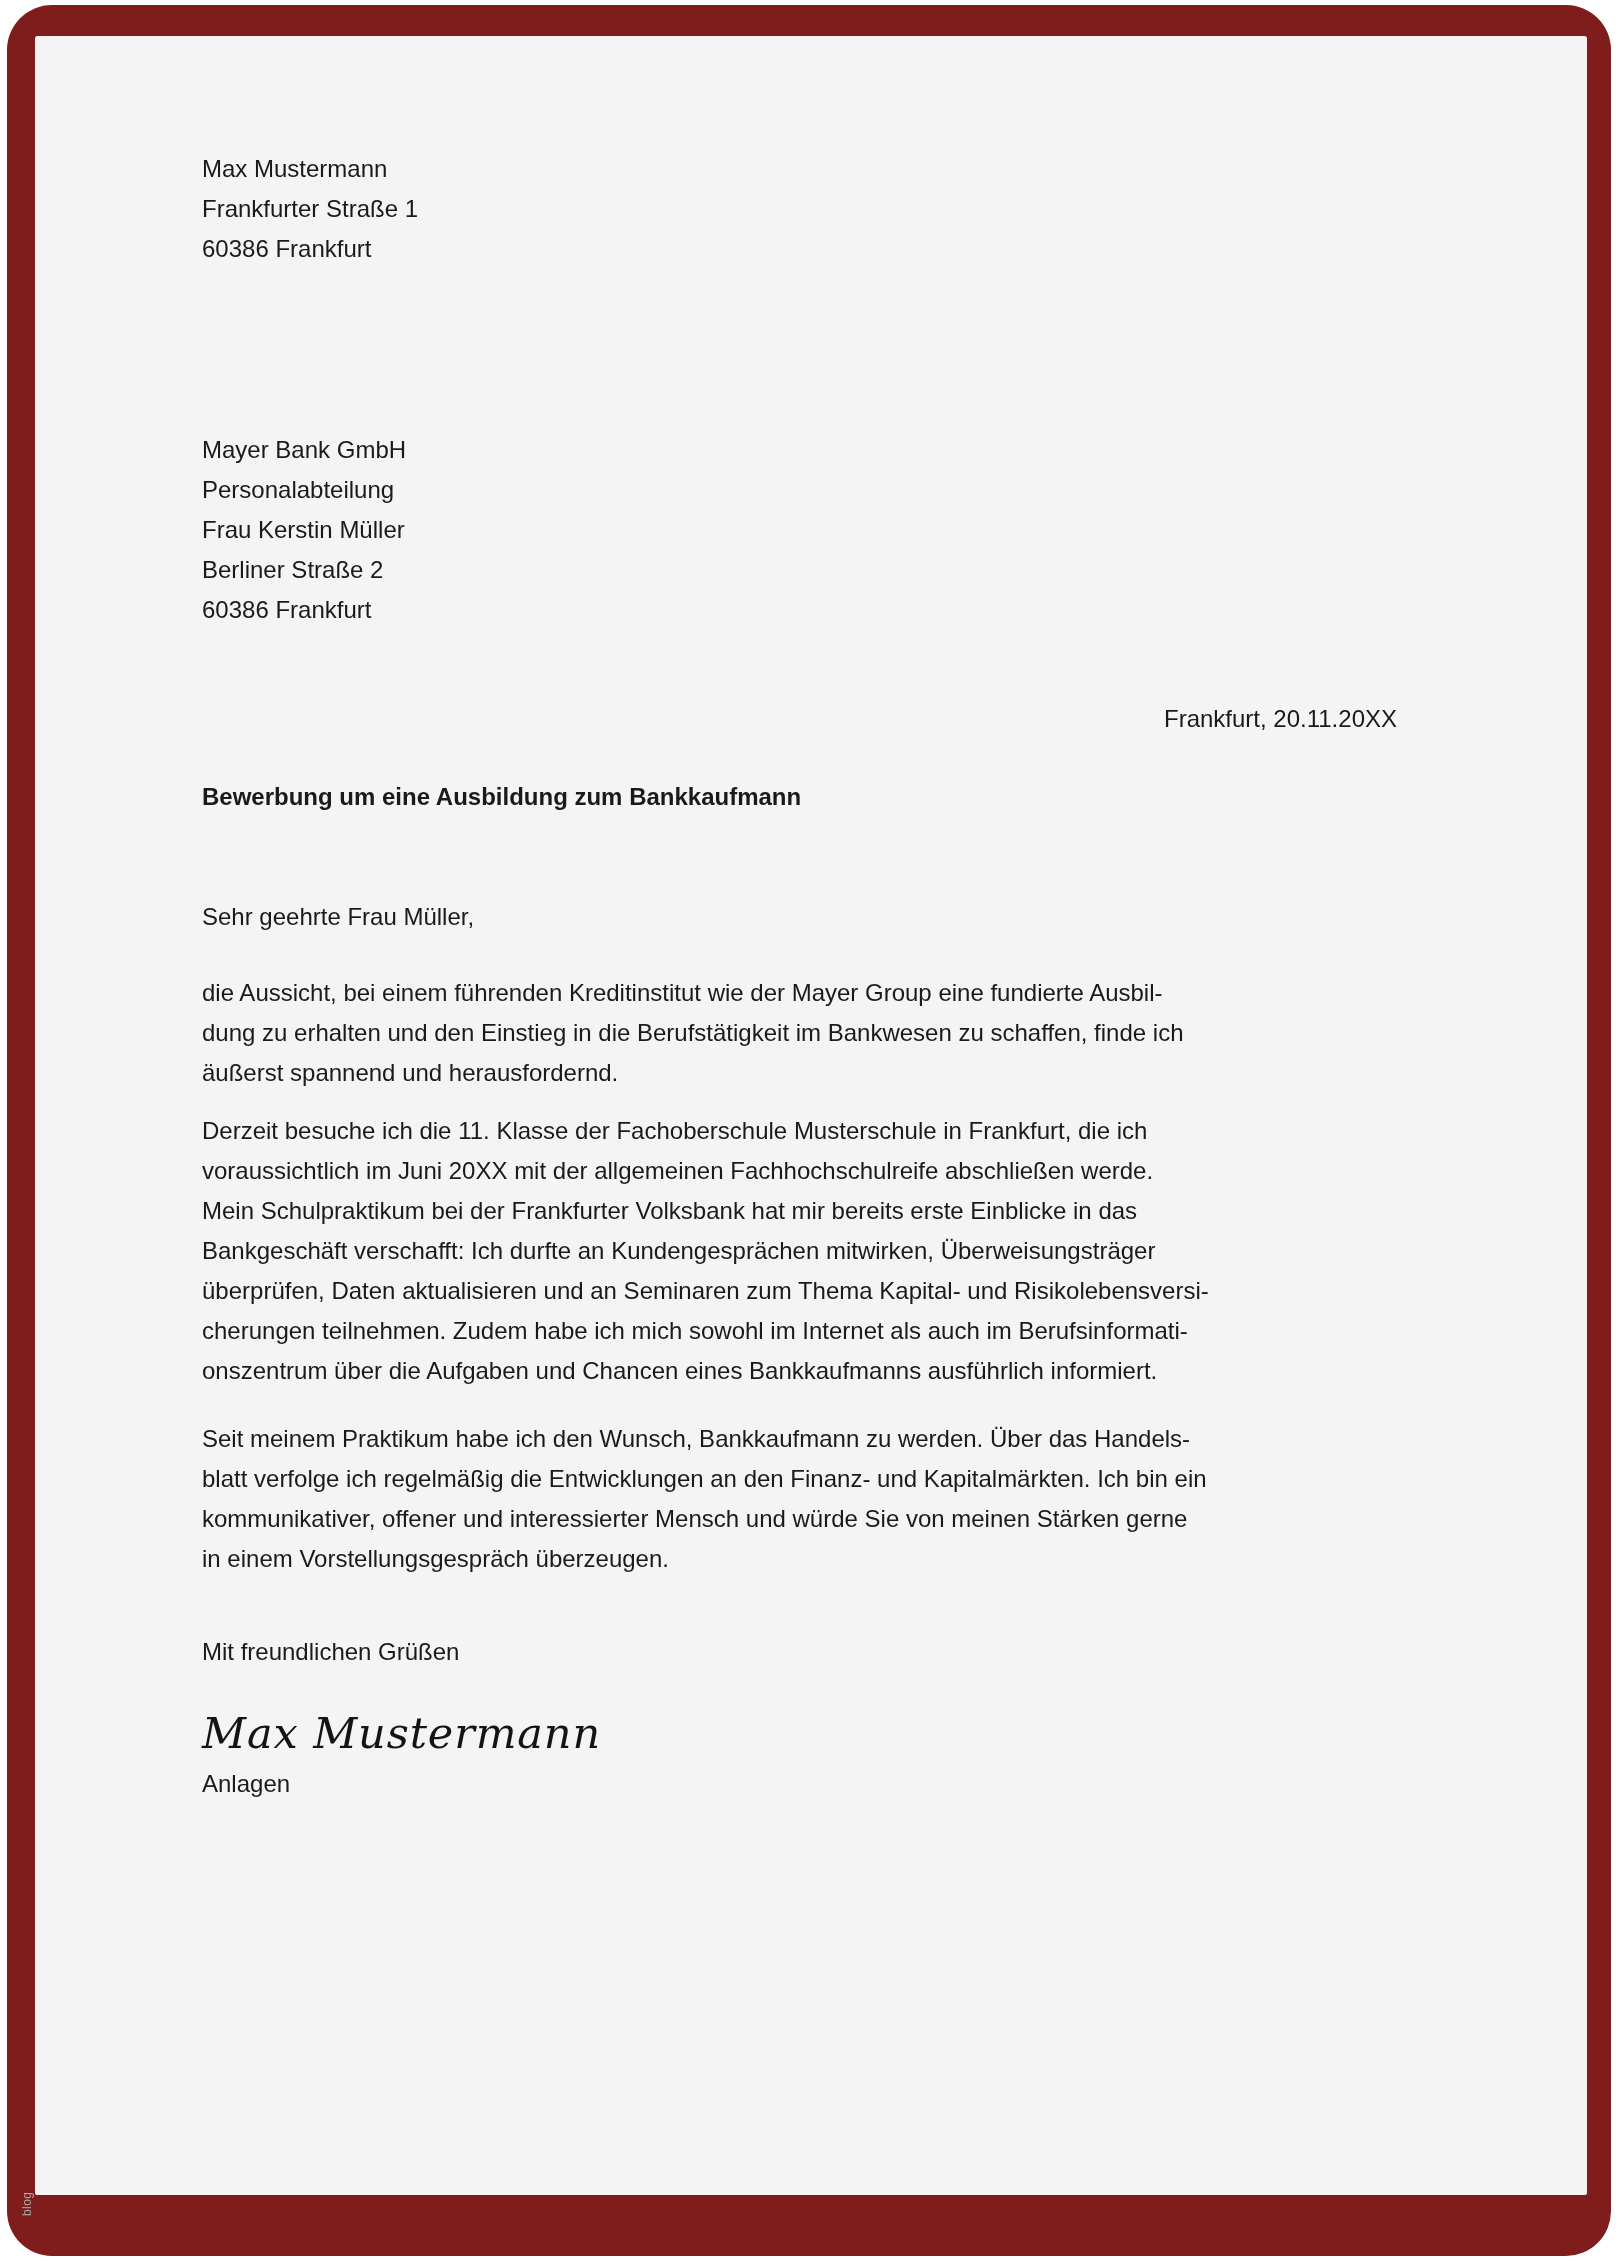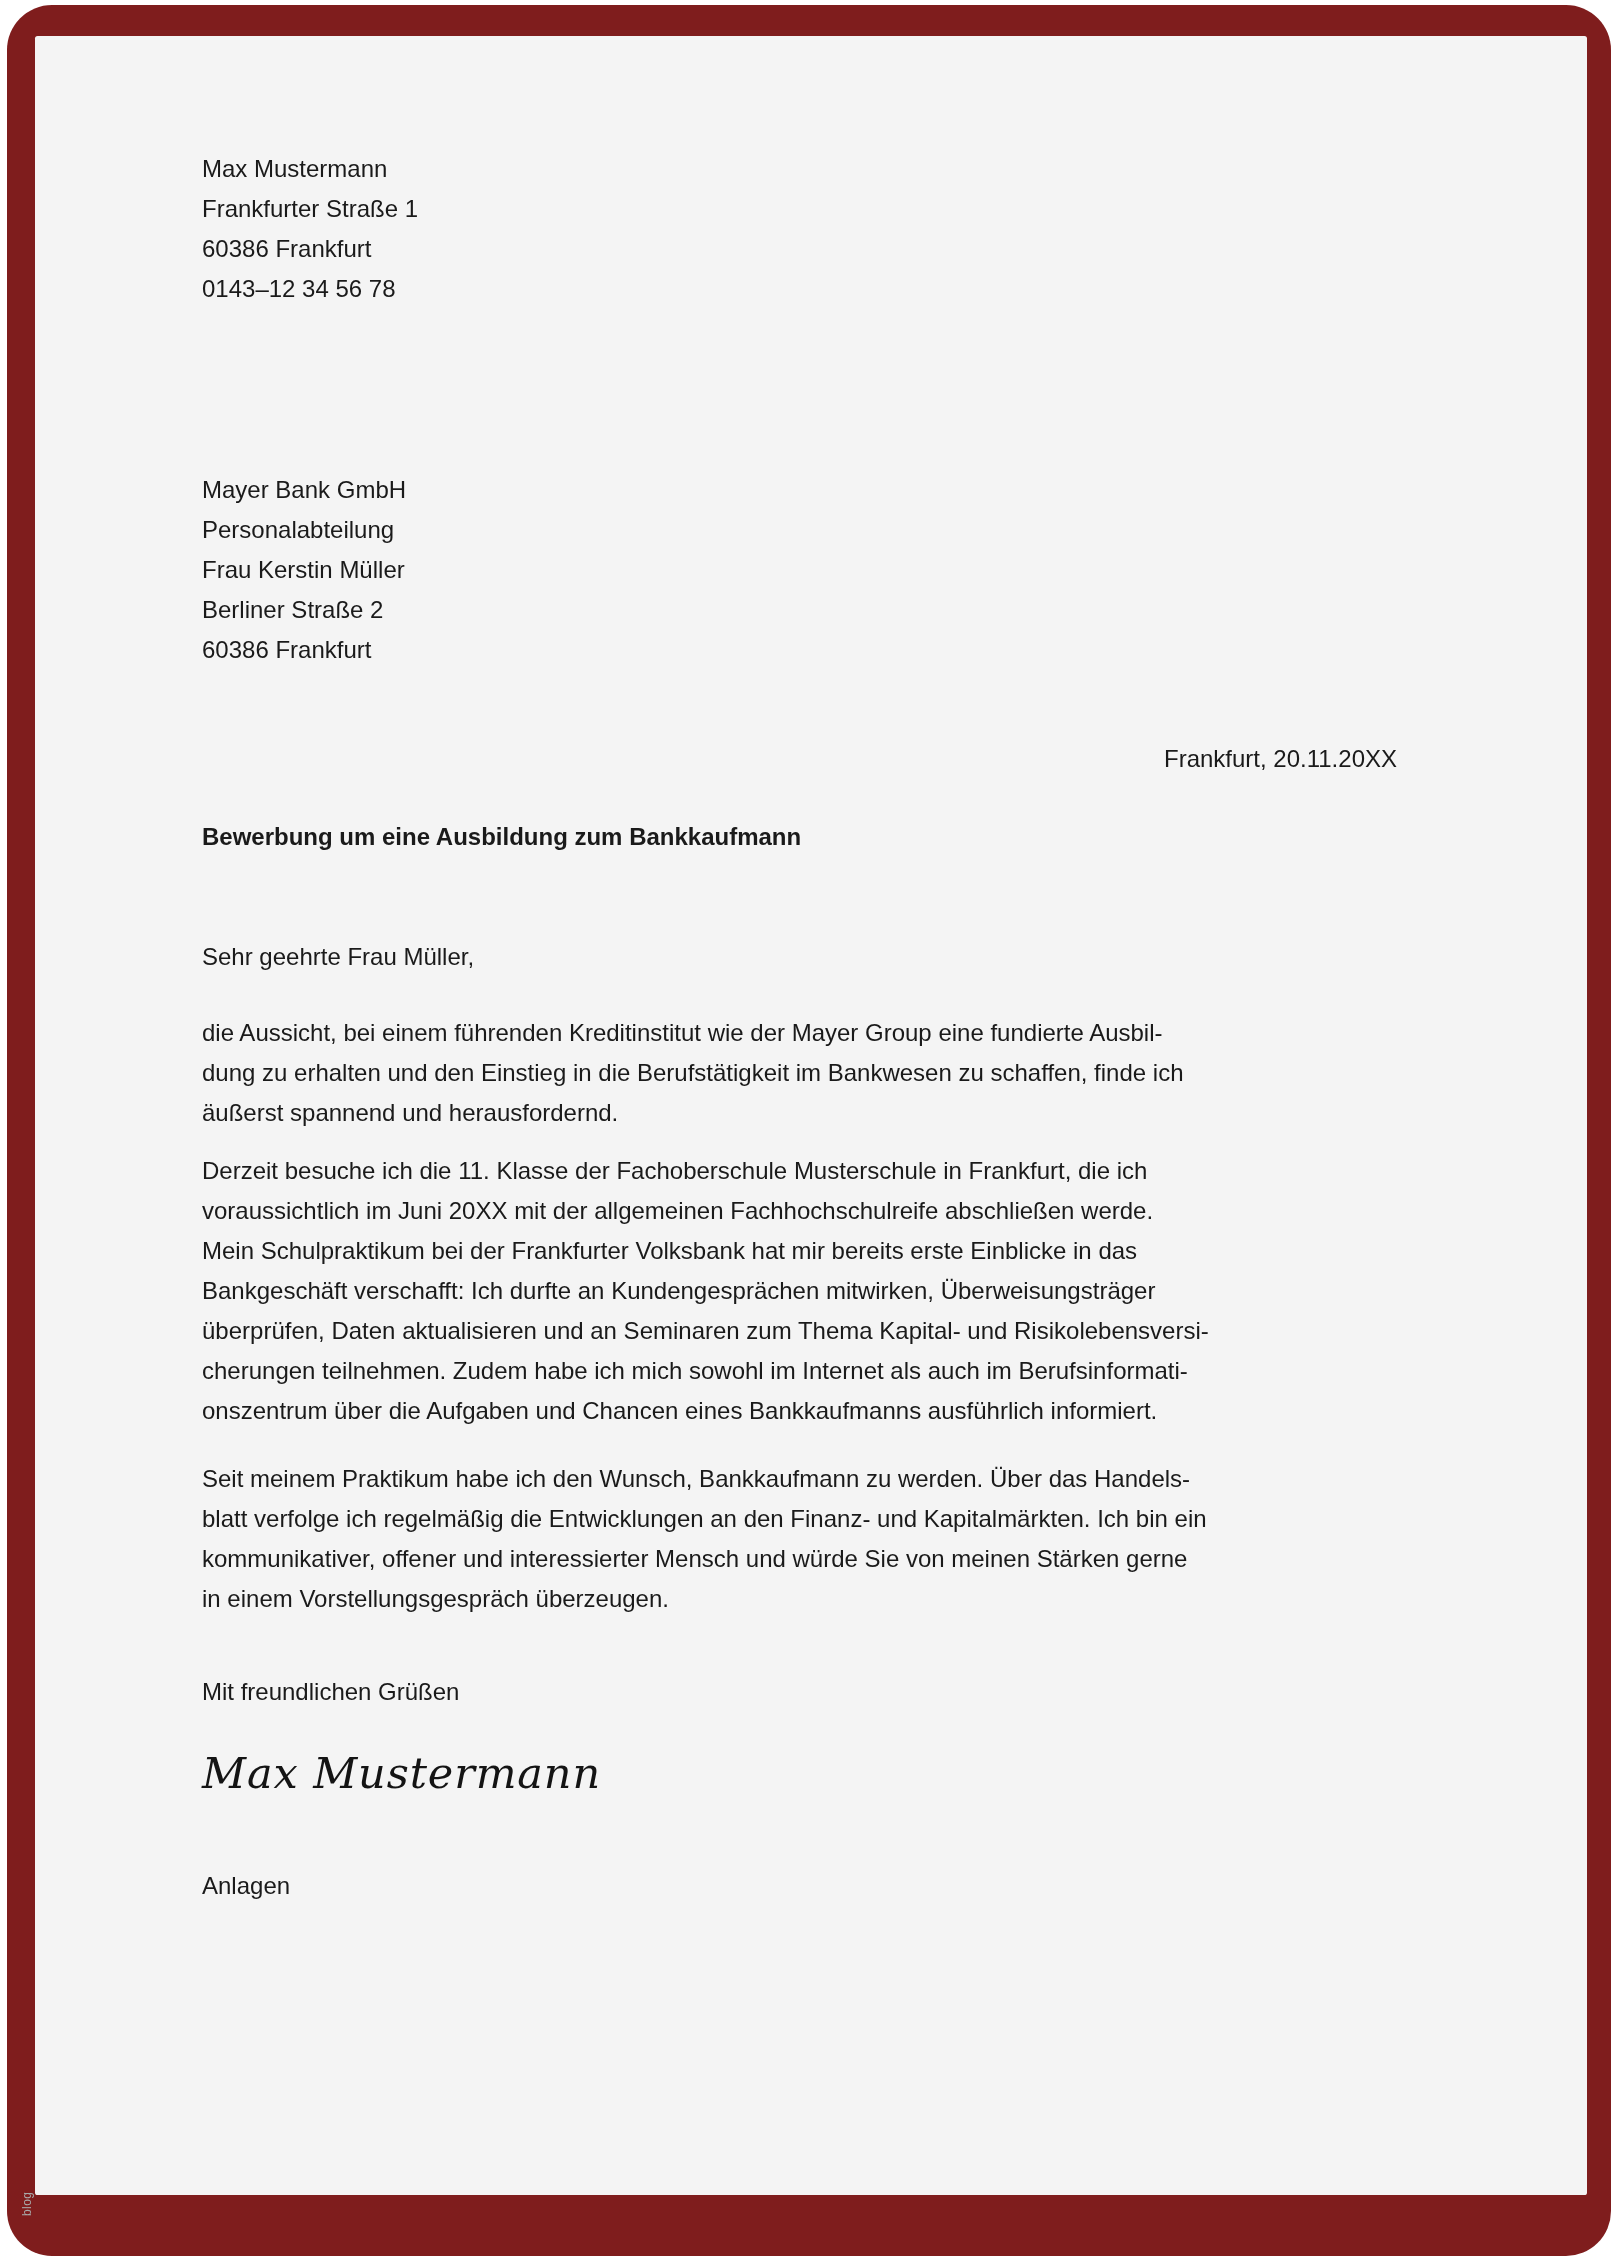--- a/index.html
+++ b/index.html
@@ -62,21 +62,21 @@
   .closing { margin-top: 53px; }
   .signature {
     margin-top: 31px;
     font-family: "DejaVu Serif", serif;
     font-style: italic;
     font-size: 43px;
     line-height: 61px;
     letter-spacing: 0.9px;
     color: #141414;
   }
-  .enclosures { margin-top: 62px; }
+  .enclosures { }
   .watermark {
     position: absolute;
     left: 26px;
     bottom: 40px;
     color: #a9a9a9;
     font-size: 12px;
     line-height: 12px;
     transform: rotate(-90deg);
     transform-origin: left bottom;
     letter-spacing: 0.4px;
@@ -87,21 +87,20 @@
 
 <div class="stage">
   <div class="frame">
     <div class="sheet">
       <div class="content">
 
         <div class="block sender">
           <div>Max Mustermann</div>
           <div>Frankfurter Straße 1</div>
           <div>60386 Frankfurt</div>
-          <div>0143–12 34 56 78</div>
         </div>
 
         <div class="block recipient">
           <div>Mayer Bank GmbH</div>
           <div>Personalabteilung</div>
           <div>Frau Kerstin Müller</div>
           <div>Berliner Straße 2</div>
           <div>60386 Frankfurt</div>
         </div>
 

